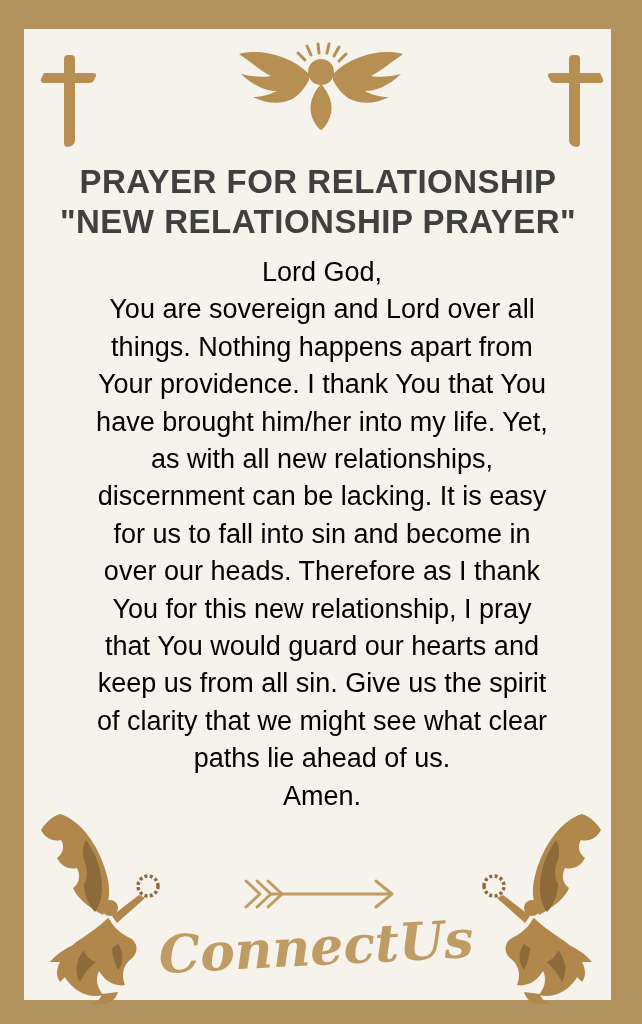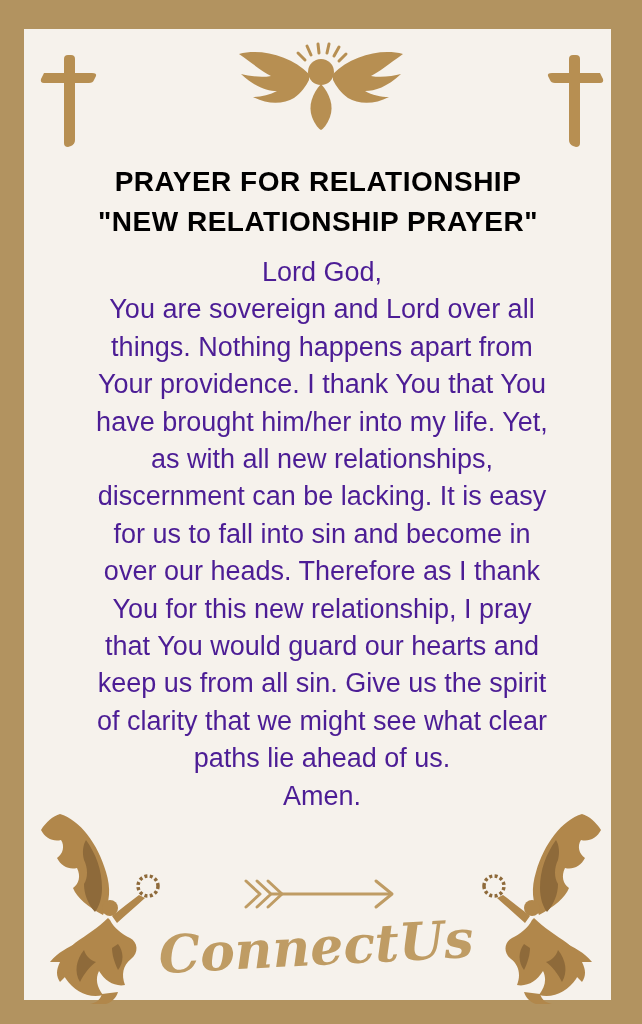--- a/index.html
+++ b/index.html
@@ -15,26 +15,26 @@
     position:absolute;
     left:24px;top:29px;right:31px;bottom:24px;
     background:#f6f2ec;
   }
   .deco{position:absolute;}
   .emblem{left:235px;top:42px;width:172px;height:88px;}
   .cross-left{left:40px;top:55px;width:58px;height:92px;}
   .cross-right{left:546px;top:55px;width:58px;height:92px;transform:scaleX(-1);}
   .title-block{
     position:absolute;left:30px;right:36px;top:162px;
-    text-align:center;color:#000000;
-    font-weight:700;font-size:28px;line-height:40px;letter-spacing:.5px;
+    text-align:center;color:#404040;
+    font-weight:700;font-size:33px;line-height:40px;letter-spacing:.5px;
   }
   .prayer{
     position:absolute;left:44px;right:42px;top:254px;
-    text-align:center;color:#4c1d95;
+    text-align:center;color:#000000;
     font-size:27px;line-height:37.4px;
     white-space:pre-line;
   }
   .angel-left{left:26px;top:810px;width:144px;height:194px;}
   .angel-right{left:472px;top:810px;width:144px;height:194px;transform:scaleX(-1);}
   .arrow{left:242px;top:874px;width:160px;height:40px;}
   .brand{
     position:absolute;left:0;right:10px;top:916px;
     text-align:center;
     font-family:"DejaVu Serif", serif;

